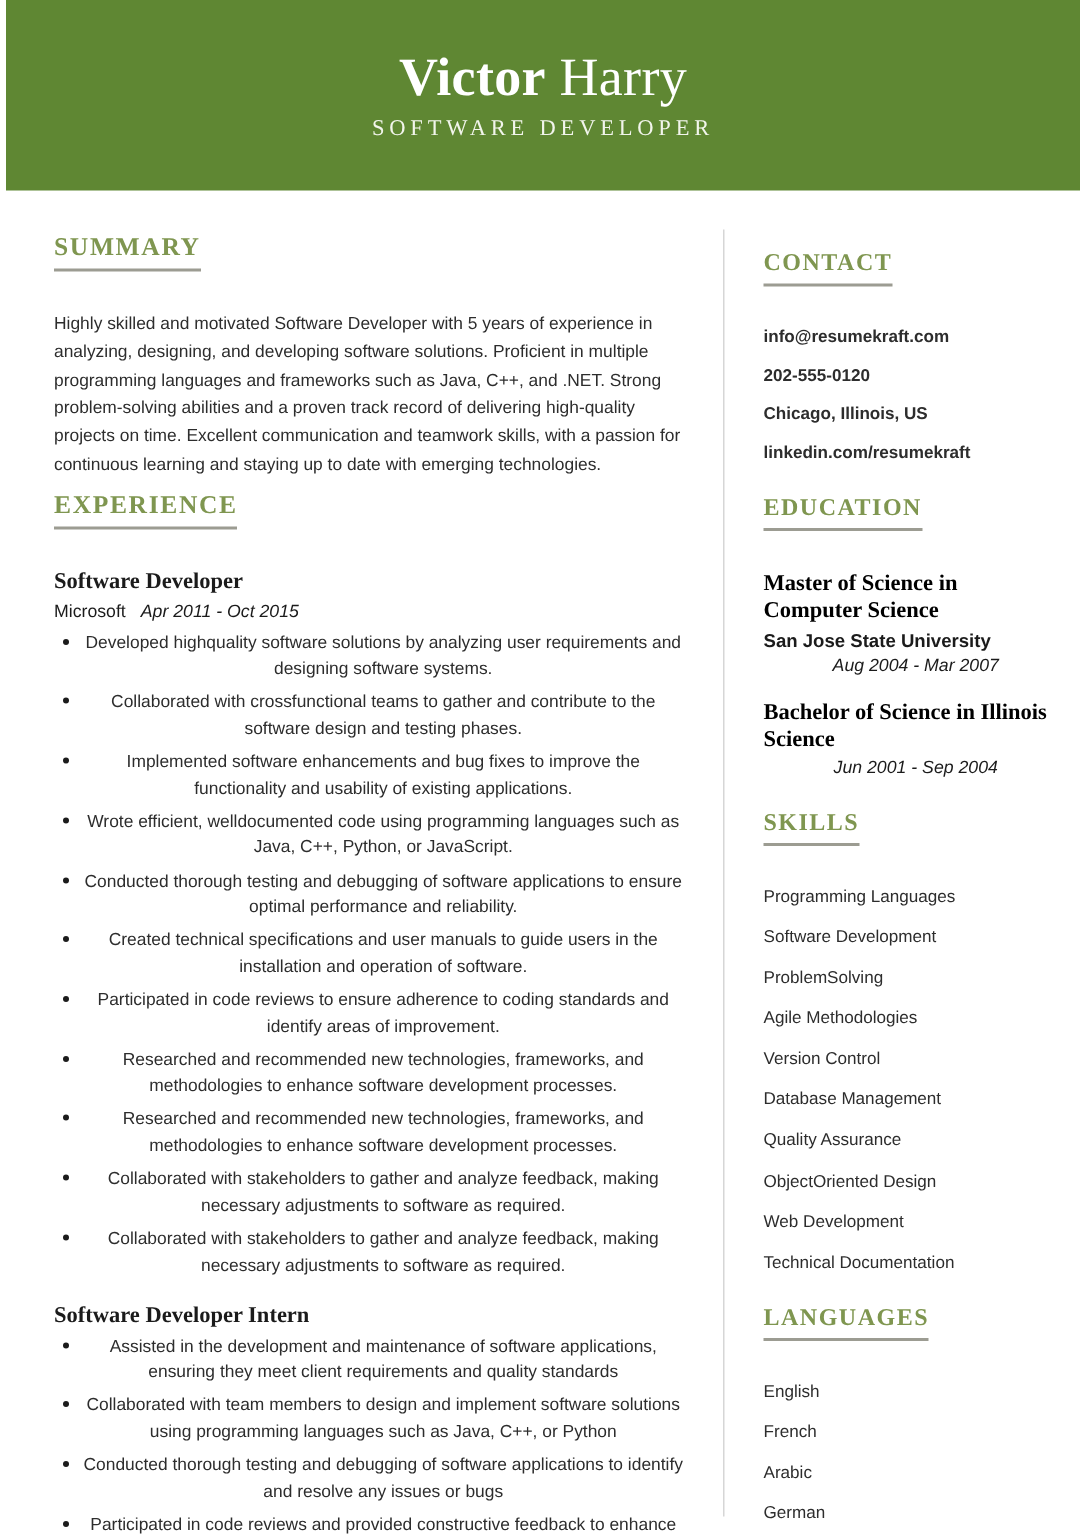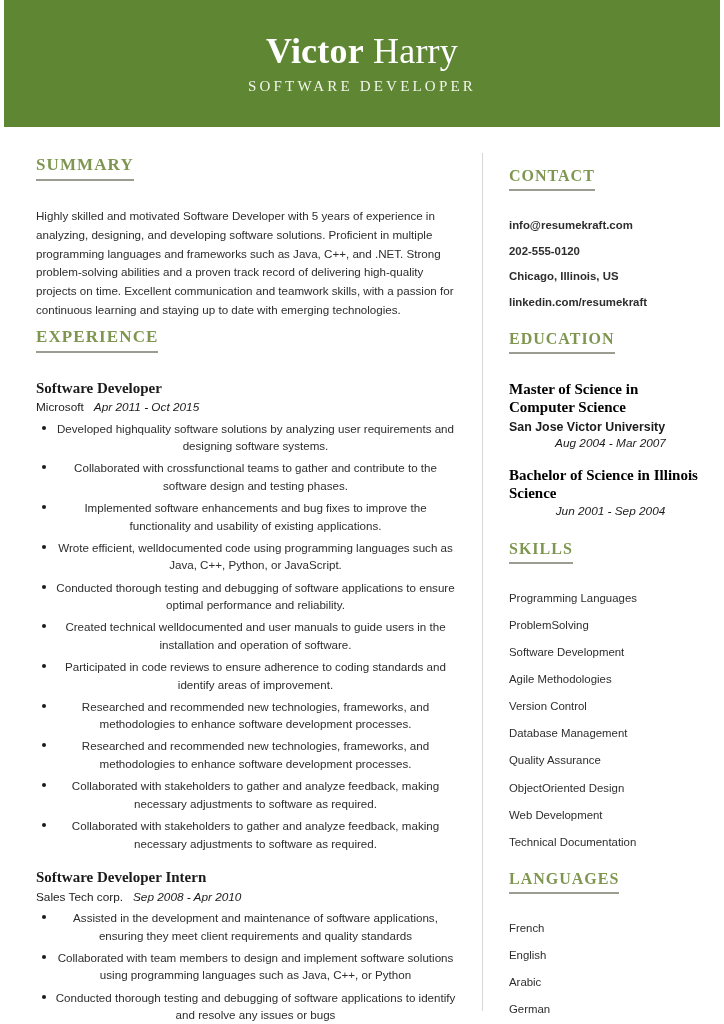--- a/index.html
+++ b/index.html
@@ -233,35 +233,32 @@
           <div class="job-role">Software Developer</div>
           <div class="job-meta">
             <span class="job-company">Microsoft</span><span class="job-dates">Apr 2011 - Oct 2015</span>
           </div>
           <ul class="bullets">
             <li>Developed highquality software solutions by analyzing user requirements and designing software systems.</li>
             <li>Collaborated with crossfunctional teams to gather and contribute to the software design and testing phases.</li>
             <li>Implemented software enhancements and bug fixes to improve the functionality and usability of existing applications.</li>
             <li>Wrote efficient, welldocumented code using programming languages such as Java, C++, Python, or JavaScript.</li>
             <li>Conducted thorough testing and debugging of software applications to ensure optimal performance and reliability.</li>
-            <li>Created technical welldocumented and user manuals to guide users in the installation and operation of software.</li>
+            <li>Created technical specifications and user manuals to guide users in the installation and operation of software.</li>
             <li>Participated in code reviews to ensure adherence to coding standards and identify areas of improvement.</li>
             <li>Researched and recommended new technologies, frameworks, and methodologies to enhance software development processes.</li>
             <li>Researched and recommended new technologies, frameworks, and methodologies to enhance software development processes.</li>
             <li>Collaborated with stakeholders to gather and analyze feedback, making necessary adjustments to software as required.</li>
             <li>Collaborated with stakeholders to gather and analyze feedback, making necessary adjustments to software as required.</li>
           </ul>
         </div>
 
         
         <div class="job">
           <div class="job-role">Software Developer Intern</div>
-          <div class="job-meta">
-            <span class="job-company">Sales Tech corp.</span><span class="job-dates">Sep 2008 - Apr 2010</span>
-          </div>
           <ul class="bullets">
             <li>Assisted in the development and maintenance of software applications, ensuring they meet client requirements and quality standards</li>
             <li>Collaborated with team members to design and implement software solutions using programming languages such as Java, C++, or Python</li>
             <li>Conducted thorough testing and debugging of software applications to identify and resolve any issues or bugs</li>
             <li>Participated in code reviews and provided constructive feedback to enhance the overall quality and efficiency of the codebase</li>
 
           </ul>
         </div>
 
       </div>
@@ -275,47 +272,47 @@
         <div class="contact-line">202-555-0120</div>
         <div class="contact-line">Chicago, Illinois, US</div>
         <div class="contact-line">linkedin.com/resumekraft</div>
       </div>
 
       <div class="right-block">
         <div class="section-head small">EDUCATION</div>
 
         <div class="edu-item">
           <div class="edu-degree">Master of Science in Computer Science</div>
-          <div class="edu-school">San Jose Victor University</div>
+          <div class="edu-school">San Jose State University</div>
           <div class="edu-dates">Aug 2004 - Mar 2007</div>
         </div>
 
         <div class="edu-item">
           <div class="edu-degree">Bachelor of Science in Illinois Science</div>
           <div class="edu-dates">Jun 2001 - Sep 2004</div>
         </div>
       </div>
 
       <div class="right-block">
         <div class="section-head small">SKILLS</div>
         <div class="list-line">Programming Languages</div>
+        <div class="list-line">Software Development</div>
         <div class="list-line">ProblemSolving</div>
-        <div class="list-line">Software Development</div>
         <div class="list-line">Agile Methodologies</div>
         <div class="list-line">Version Control</div>
         <div class="list-line">Database Management</div>
         <div class="list-line">Quality Assurance</div>
         <div class="list-line">ObjectOriented Design</div>
         <div class="list-line">Web Development</div>
         <div class="list-line">Technical Documentation</div>
       </div>
 
       <div class="right-block">
         <div class="section-head small">LANGUAGES</div>
+        <div class="list-line">English</div>
         <div class="list-line">French</div>
-        <div class="list-line">English</div>
         <div class="list-line">Arabic</div>
         <div class="list-line">German</div>
       </div>
 
     </div>
   </div>
 </div>
 
 </body></html>

